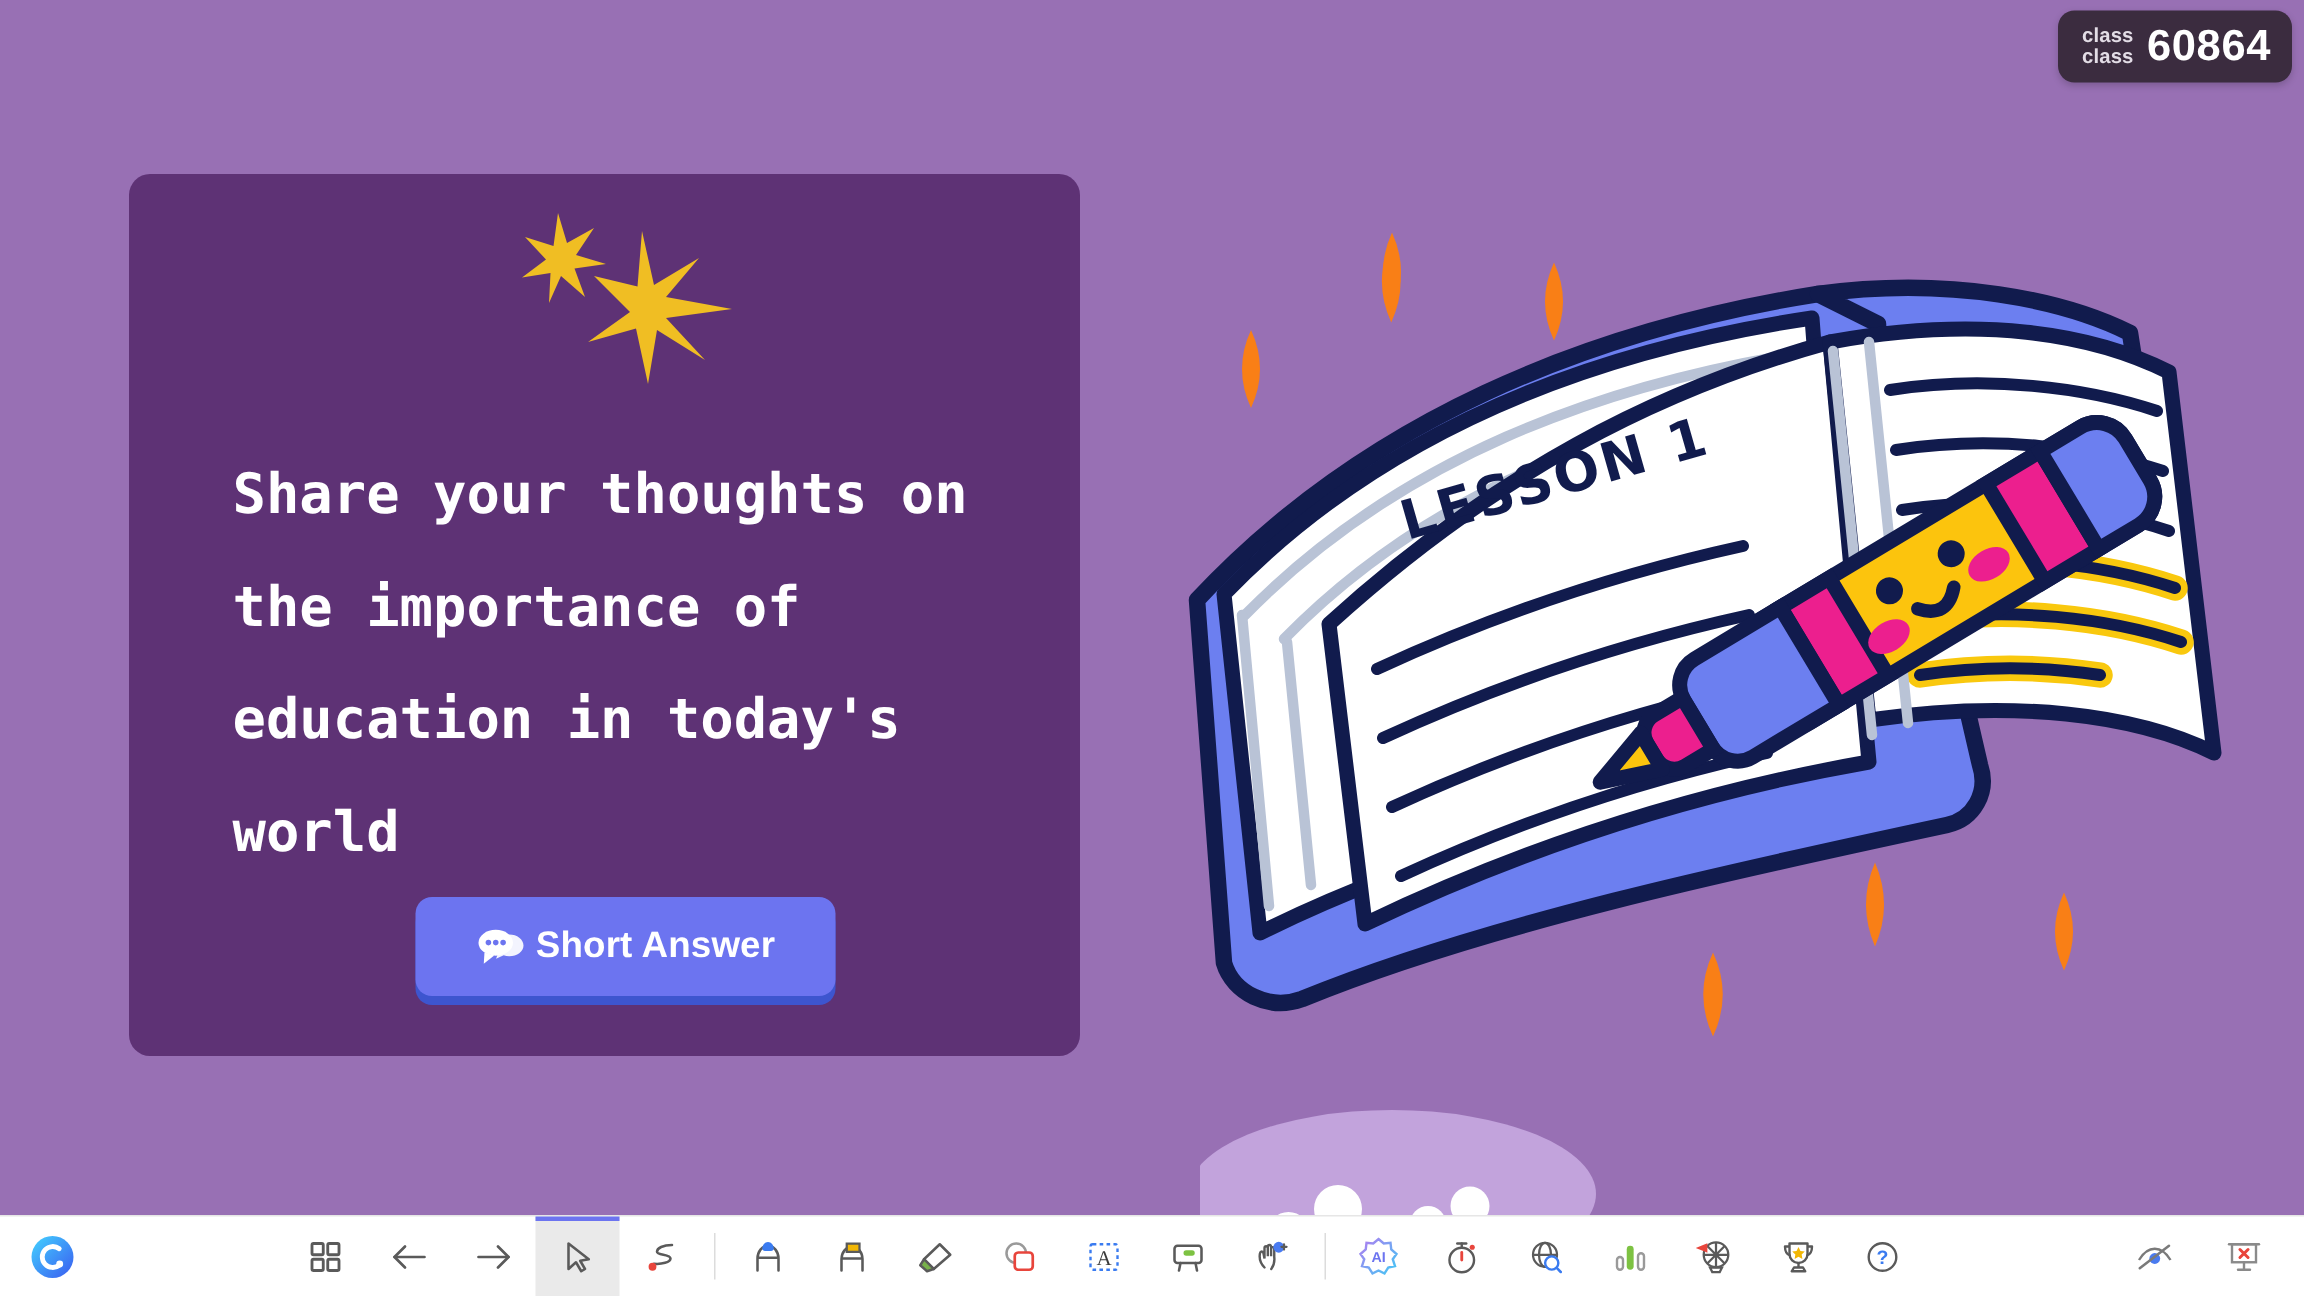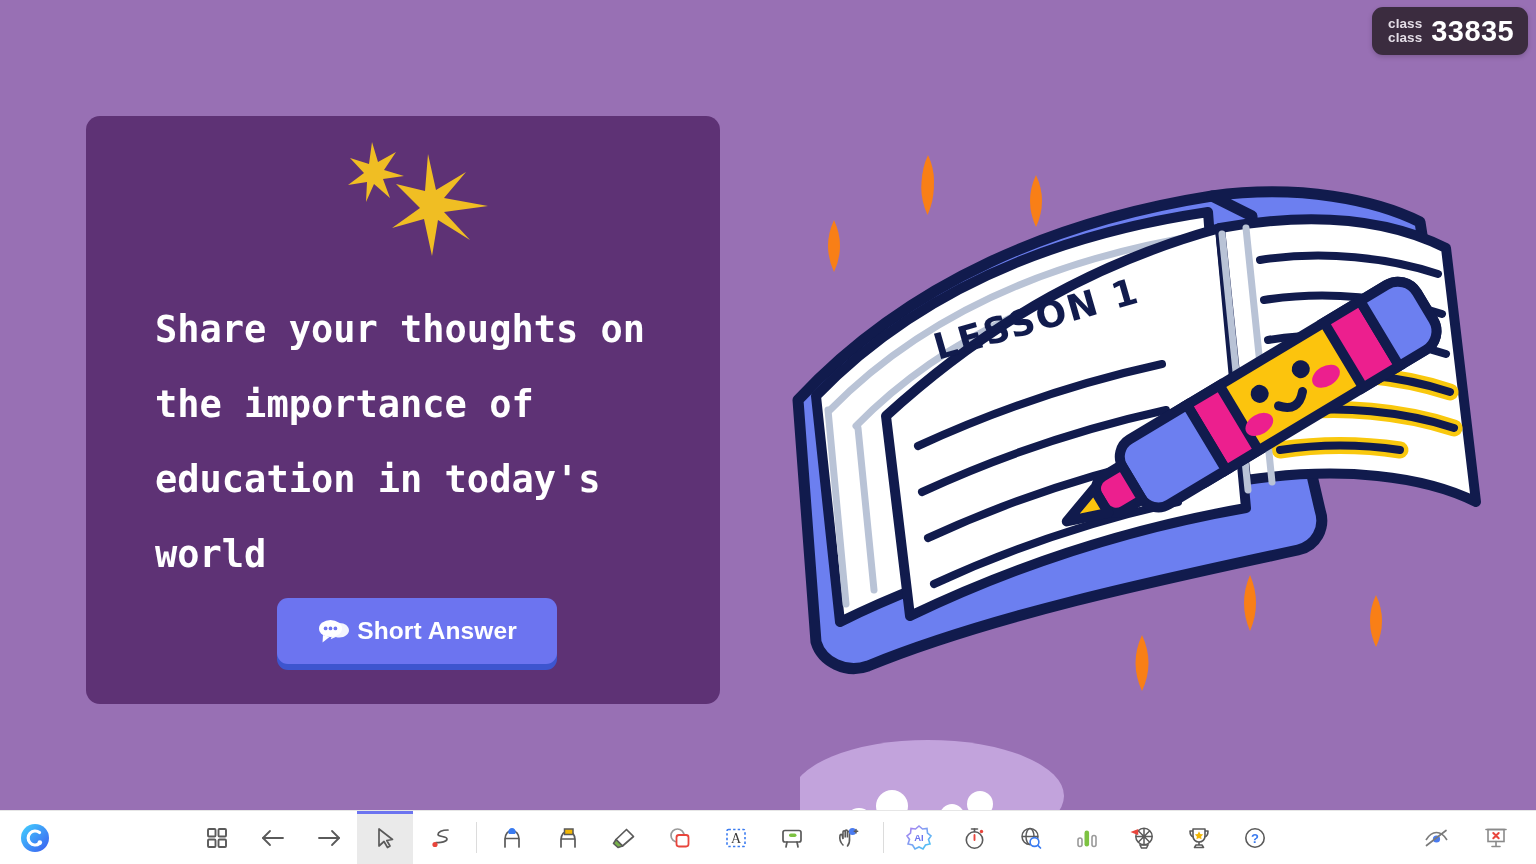--- a/index.html
+++ b/index.html
@@ -111,21 +111,21 @@
 </head>
 <body>
 
 <div id="stage">
 
   <div class="classcode">
     <div>
       <div class="lbl">class</div>
       <div class="lbl">class</div>
     </div>
-    <div class="num">33835</div>
+    <div class="num">60864</div>
   </div>
 
   <div class="card">
 
     <svg class="sparkles" viewBox="0 0 170 120">
       <path d="M36 6 L42 26 L60 16 L48 34 L68 40 L47 43 L54 62 L38 48 L30 66 L31 46 L12 49 L28 37 L14 22 L33 28 Z" fill="#f0be23"></path>
       <path d="M92 18 L100 54 L130 36 L108 62 L152 70 L108 76 L134 104 L102 84 L96 120 L88 83 L56 92 L84 72 L60 48 L89 55 Z" fill="#f0be23"></path>
     </svg>
 
     <div class="card-text">Share your thoughts on the importance of education in today's world</div>

